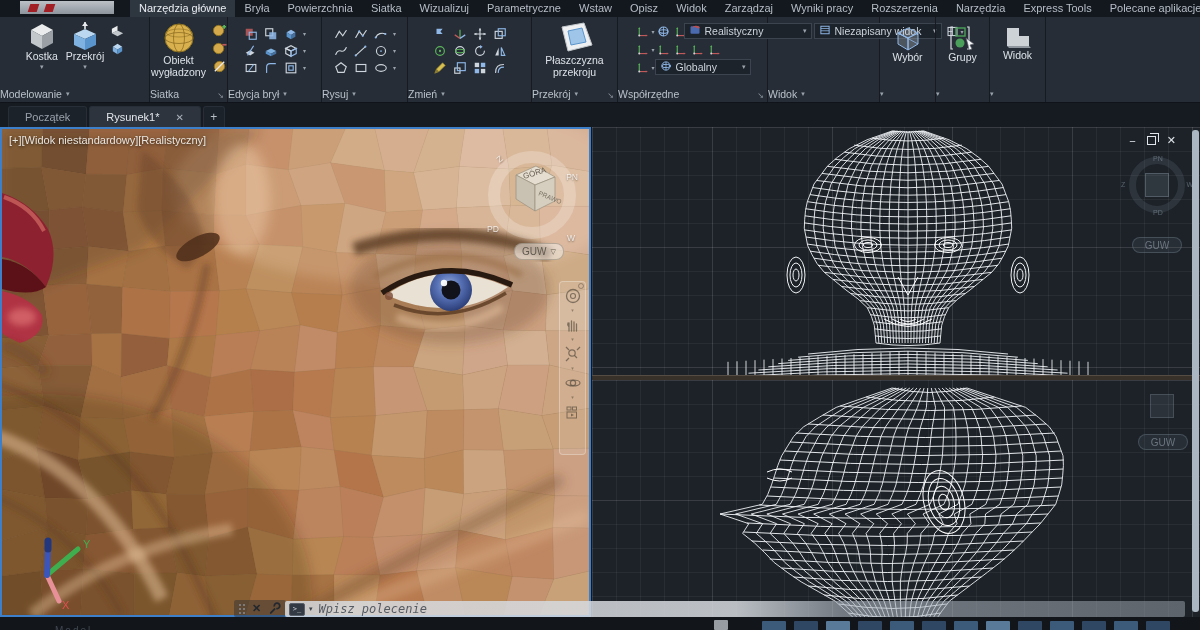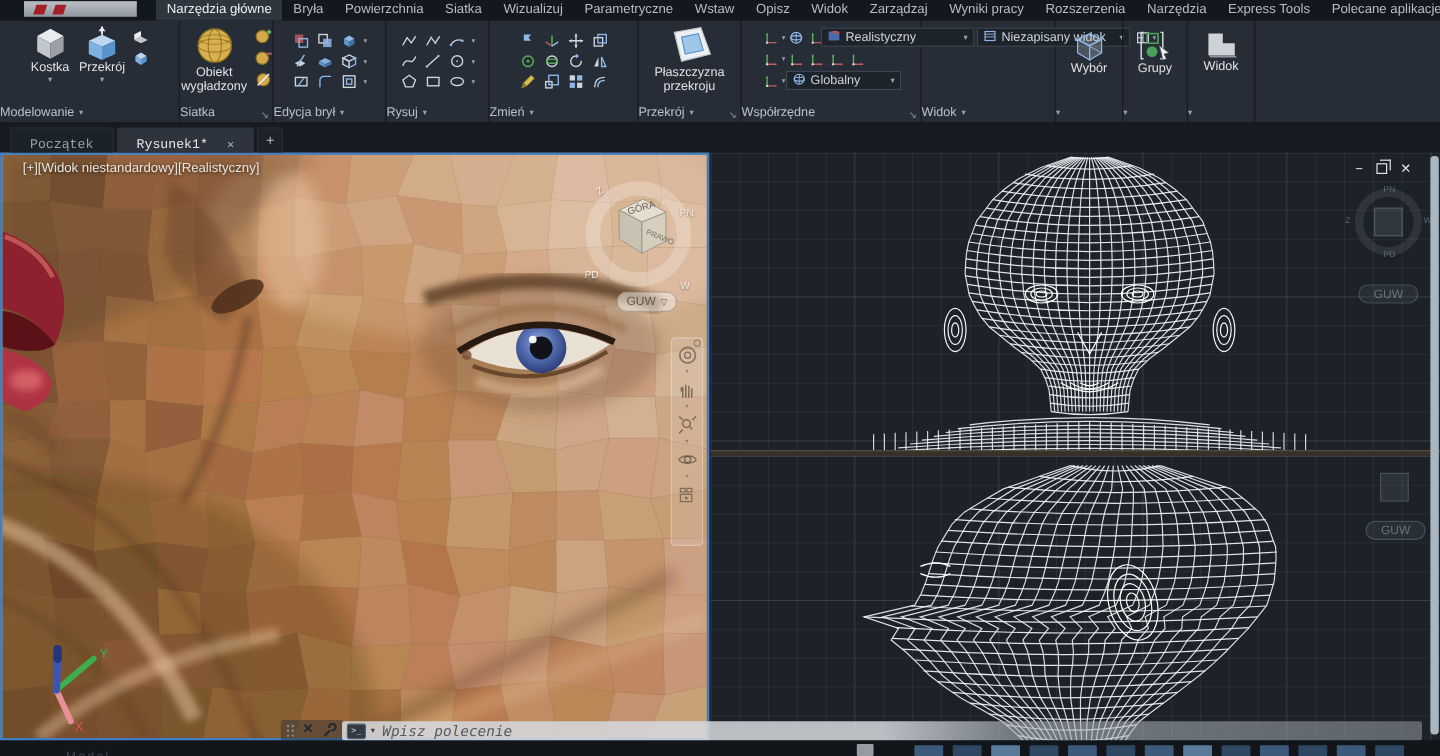--- a/index.html
+++ b/index.html
@@ -27,29 +27,29 @@
   .gridwrap { display:grid; grid-auto-rows:17px; align-items:center; justify-items:center; padding-top:5px; }
   .rowcaret { font-size:6px; color:#9aa2ab; }
   .dd { height:16px; background:#1d232b; border:1px solid #3c444f; display:flex; align-items:center; font-size:10.5px; color:#ccd2d9; padding:0 4px; gap:4px; white-space:nowrap; }
   .dd .ddcaret { margin-left:auto; font-size:7px; color:#9aa2ab; }
   .viewcol { display:flex; flex-direction:row; gap:2px; padding-top:3px; }
   .ucsrows { display:flex; flex-direction:column; gap:2px; padding-top:3px; }
   .ucsrow { display:flex; align-items:center; gap:0; }
 
   
   .filetabs { position:absolute; top:103px; left:0; right:0; height:24px; background:#161b21; display:flex; align-items:flex-end; padding-left:8px; gap:2px; z-index:28; }
-  .ftab { height:21px; display:flex; align-items:flex-end; padding:0 16px; font-size:11px; color:#99a1ab; background:#1c222a; border:1px solid #272e37; border-bottom:none; border-radius:3px 3px 0 0;font-family:Liberation Mono, monospace; }
+  .ftab { height:21px; display:flex; align-items:center; padding:0 16px; font-size:11px; color:#99a1ab; background:#1c222a; border:1px solid #272e37; border-bottom:none; border-radius:3px 3px 0 0; }
   .ftab.active { background:#2d343e; color:#e3e7eb; }
   .fclose { margin-left:16px; font-size:10px; color:#aab1ba; }
   .newtab { width:22px; height:21px; display:flex; align-items:center; justify-content:center; background:#1c222a; border:1px solid #272e37; border-bottom:none; border-radius:3px 3px 0 0; color:#b6bdc6; font-size:12px; }
 
   
   .vp-left { position:absolute; left:0; top:127px; width:591px; height:490px; border:2px solid #3d7fc8; background:#b08a60; overflow:hidden; z-index:10; }
   .vp-left svg.face { position:absolute; left:0; top:0; }
-  .vp-label { position:absolute; left:7px; top:5px; font-size:11px; color:#e9e5df; text-shadow:0 1px 3px rgba(0,0,0,.65); z-index:5;margin-left:10px; }
+  .vp-label { position:absolute; left:7px; top:5px; font-size:11px; color:#e9e5df; text-shadow:0 1px 3px rgba(0,0,0,.65); z-index:5; }
   .rightarea { position:absolute; left:592px; top:127px; width:608px; height:490px; z-index:5; }
   .gridbg { background-color:#1c2228;
     background-image:
       linear-gradient(rgba(255,255,255,0.05) 1px, transparent 1px),
       linear-gradient(90deg, rgba(255,255,255,0.05) 1px, transparent 1px),
       linear-gradient(rgba(255,255,255,0.08) 1px, transparent 1px),
       linear-gradient(90deg, rgba(255,255,255,0.08) 1px, transparent 1px);
     background-size:24px 24px,24px 24px,120px 120px,120px 120px; }
   .vp-rt { position:absolute; left:0; top:0; width:608px; height:248px; overflow:hidden; }
   .hsplit { position:absolute; left:0; top:248px; width:608px; height:5px; background:#38312a; border-top:1px solid #554d43; }

